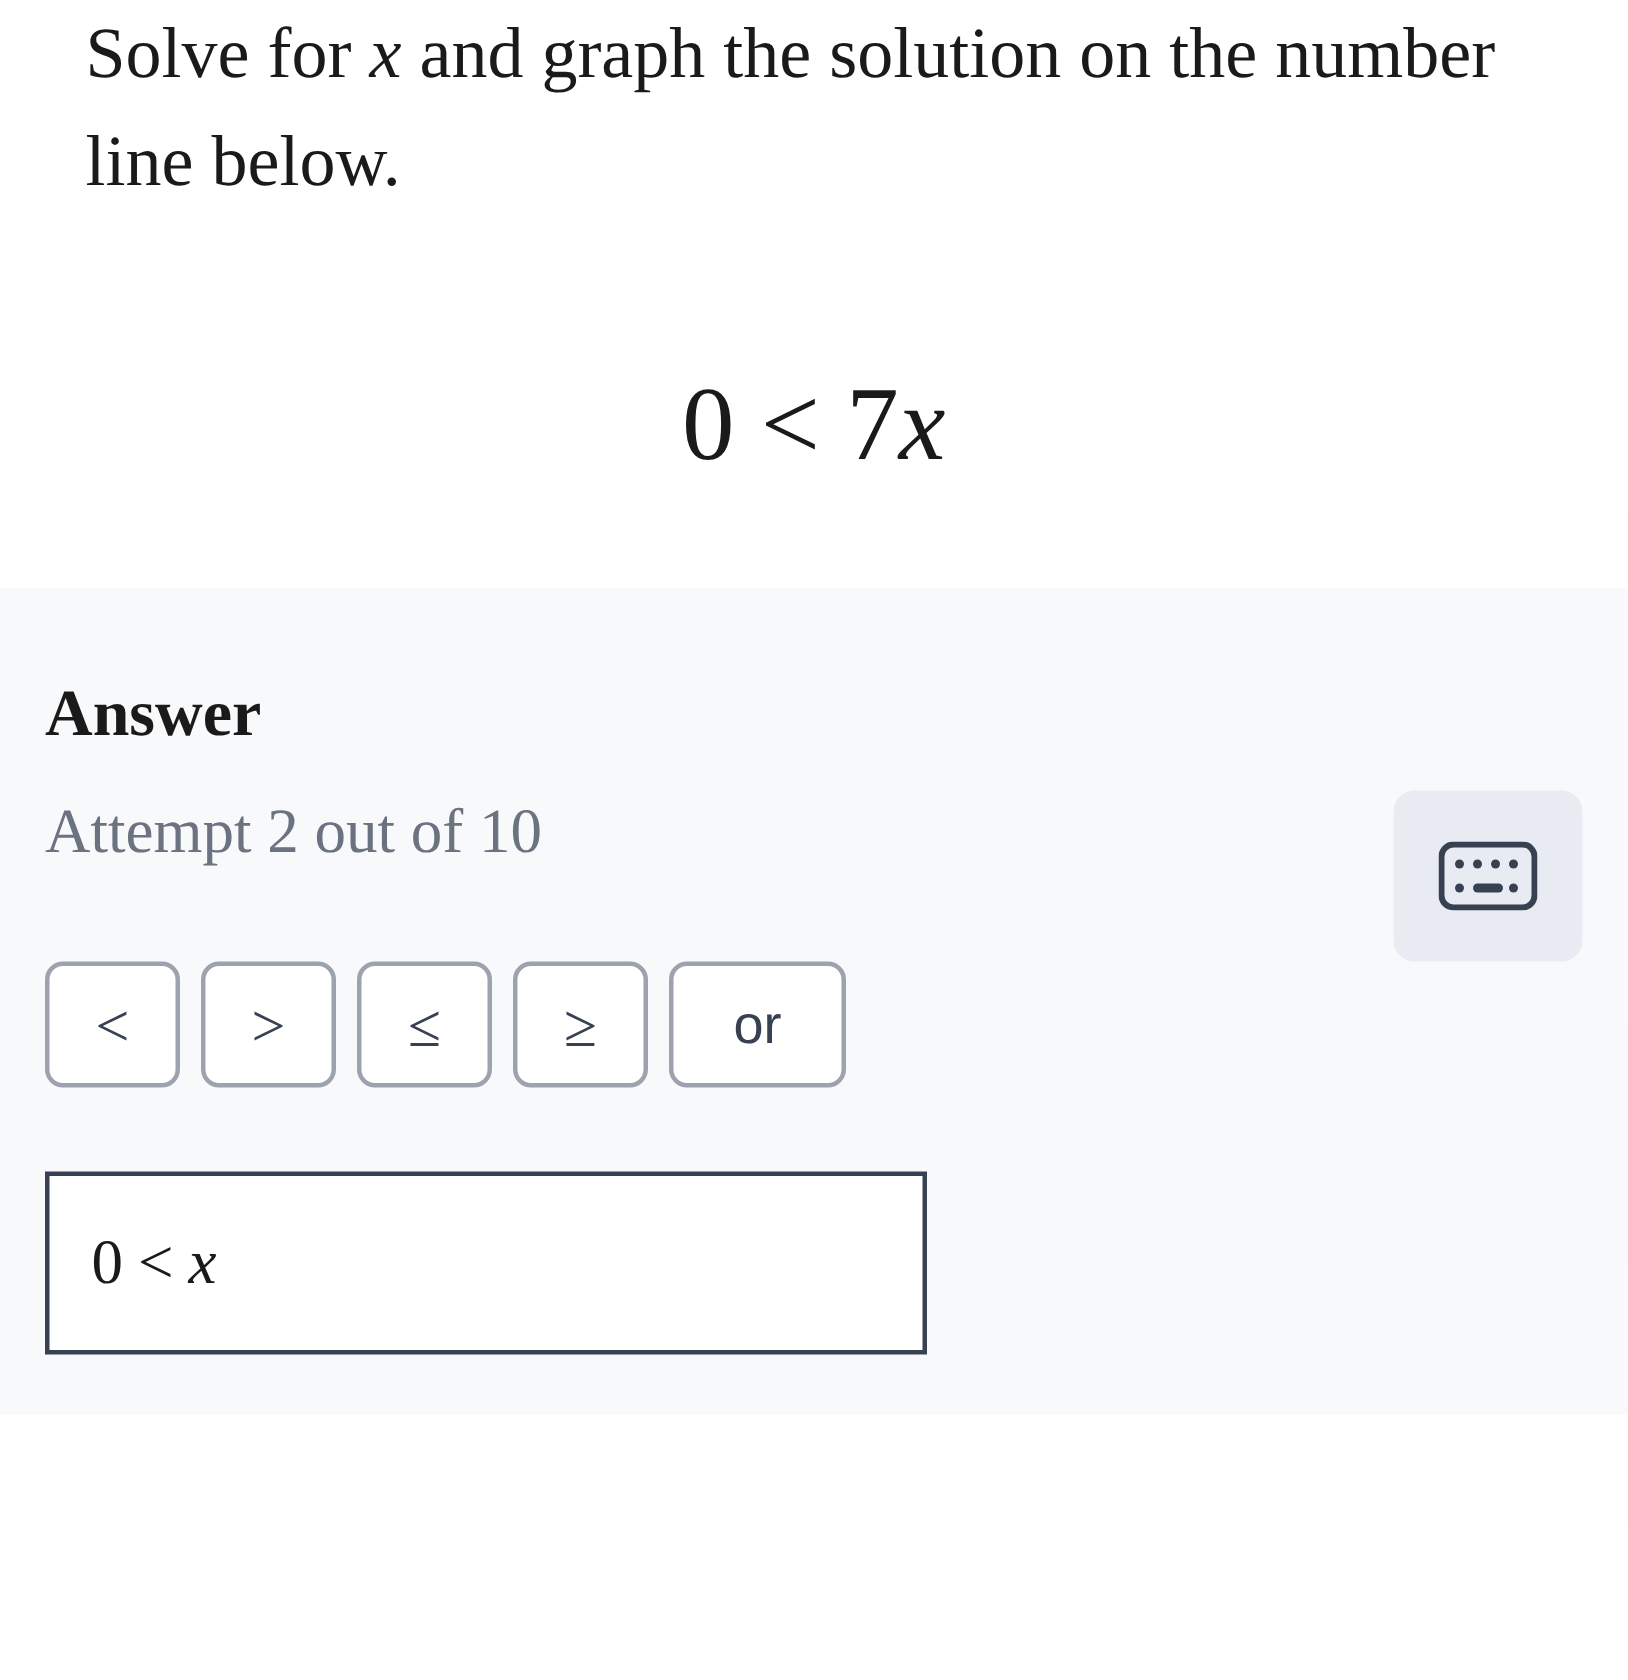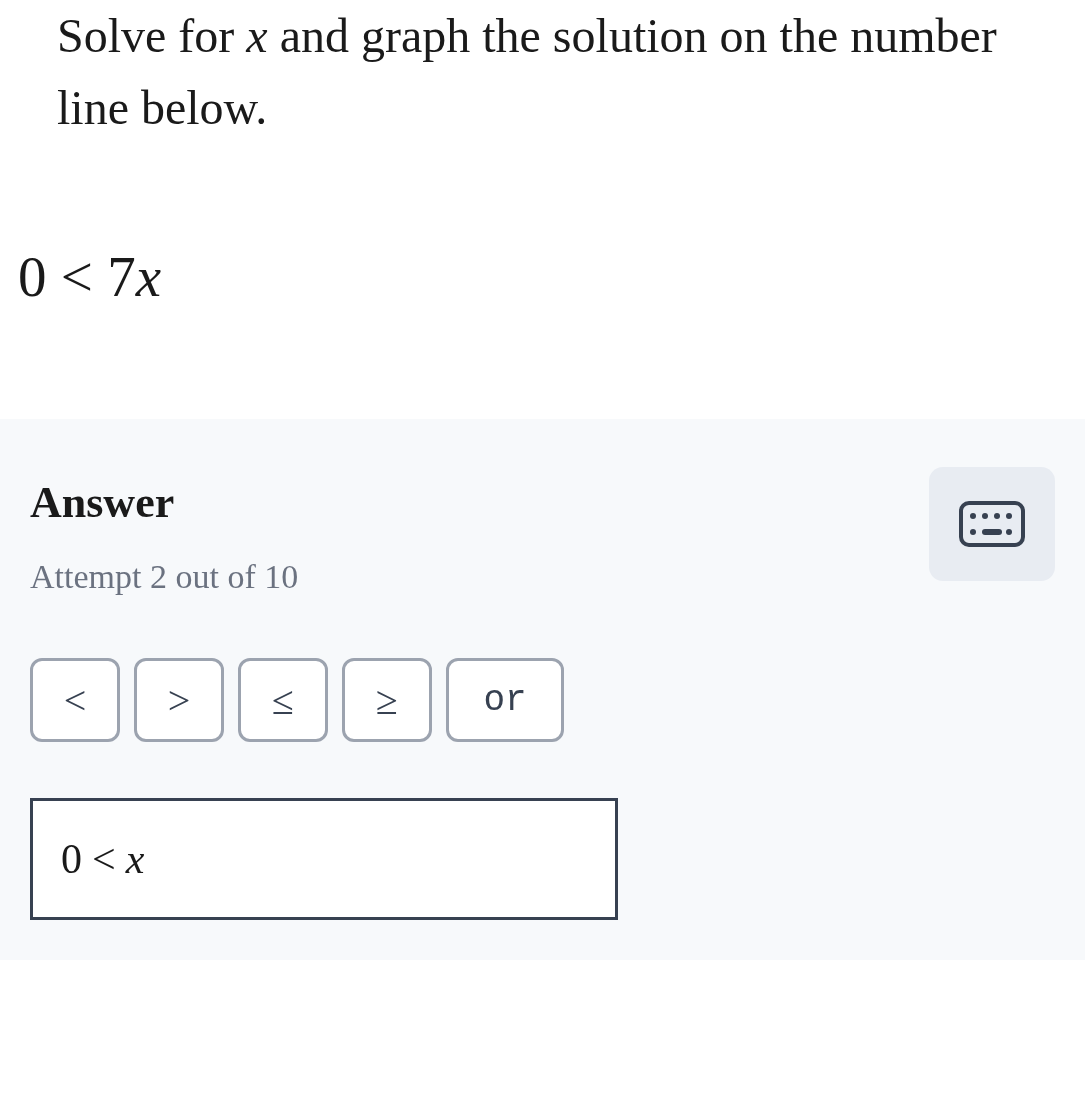--- a/index.html
+++ b/index.html
@@ -13,55 +13,56 @@
     .container { padding: 0 18px; }
     .question {
       font-size: 48px;
       line-height: 1.5;
       margin-bottom: 100px;
       color: #1a1a1a;
       margin-left: 39px;
     }
     .question .mvar { font-style: italic; font-family: 'Times New Roman', serif; }
     .equation {
-      font-size: 57px;
+      text-align: center;
+      font-size: 70px;
       font-family: 'Times New Roman', serif;
-      margin-bottom: 110px;
+      margin-bottom: 68px;
     }
     .equation .mvar { font-style: italic; }
     .answer-panel {
       background: #f7f9fb;
       border-radius: 10px;
       padding: 58px 48px 40px 48px;
       margin: 0 -18px;
     }
-    .answer-header { display: flex; justify-content: space-between; align-items: flex-start; }
+    .answer-header { display: flex; justify-content: space-between; align-items: flex-end; }
     .answer-title { font-size: 44px; font-weight: bold; color: #1a1a1a; margin-bottom: 30px; }
     .keyboard-btn {
       width: 126px; height: 114px;
       background: #e8ecf2;
       border-radius: 14px;
       display: flex; align-items: center; justify-content: center;
       cursor: pointer;
       margin-top: -10px;
     }
-    .attempt-text { font-size: 34px; color: #6b7280; margin-bottom: 62px; }
+    .attempt-text { font-size: 42px; color: #6b7280; margin-bottom: 62px; }
     .button-row { display: flex; gap: 14px; margin-bottom: 56px; }
     .sym-btn {
       width: 90px; height: 84px;
       background: #fff;
       border: 3px solid #9ca3af;
       border-radius: 12px;
       font-size: 40px;
       font-family: 'Times New Roman', serif;
       display: flex; align-items: center; justify-content: center;
       cursor: pointer;
       color: #374151;
     }
-    .sym-btn.wide { width: 118px; font-size: 36px; font-family: Liberation Mono, monospace; }
+    .sym-btn.wide { width: 118px; font-size: 36px; font-family: Liberation Sans, sans-serif; }
     .notation-label { font-size: 42px; margin-bottom: 26px; color: #1a1a1a; }
     .input-box {
       width: 588px; height: 122px;
       border: 3px solid #374151;
       background: #fff;
       display: flex; align-items: center;
       padding: 0 28px;
       font-size: 42px;
       font-family: 'Times New Roman', serif;
     }

